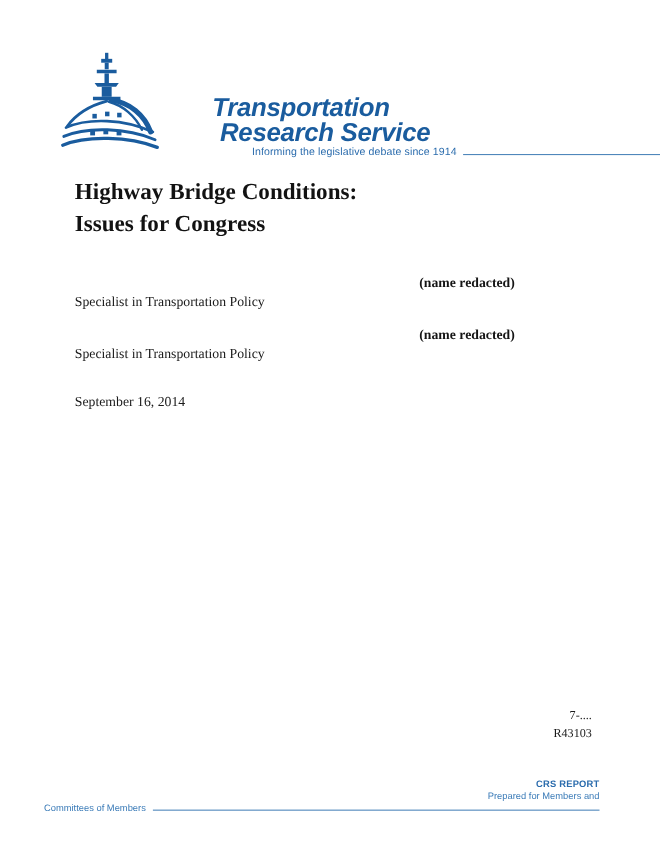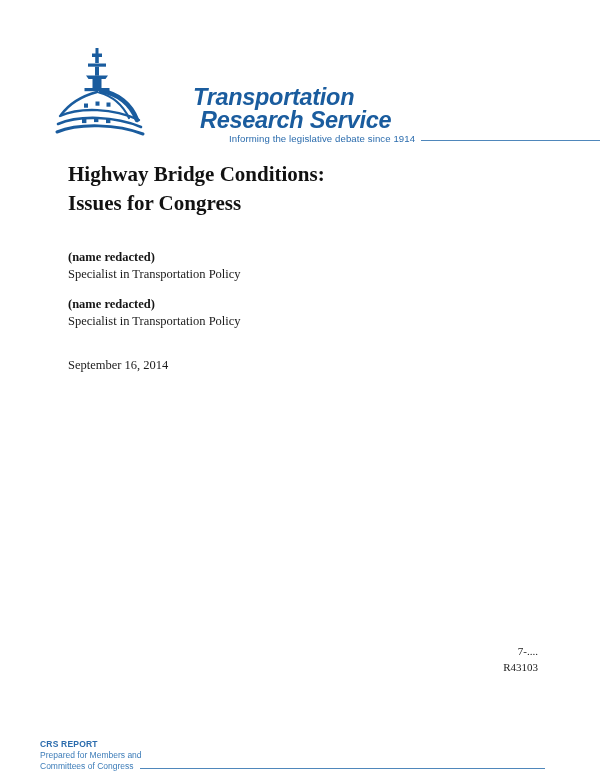--- a/index.html
+++ b/index.html
@@ -92,20 +92,21 @@
     top: 249px;
     width: 400px;
   }
   .author-block { margin-bottom: 13px; }
   .author-name {
     font-family: "Liberation Serif", serif;
     font-weight: bold;
     font-size: 12.5px;
     line-height: 17px;
     color: #151515;
+    text-align: right;
   }
   .author-role {
     font-family: "Liberation Serif", serif;
     font-size: 12.5px;
     line-height: 17px;
     color: #1a1a1a;
   }
 
   .doc-date {
     position: absolute;
@@ -126,22 +127,23 @@
     font-size: 11px;
     line-height: 15.5px;
     color: #1a1a1a;
   }
   .pubinfo .org { font-weight: bold; }
 
   
   .footer {
     position: absolute;
     left: 40px;
-    top: 739px;
+    top: 707px;
     width: 505px;
+    text-align: right;
   }
   .footer-title {
     font-family: "Liberation Sans", sans-serif;
     font-weight: bold;
     font-size: 8.5px;
     letter-spacing: 0.2px;
     color: #2b6cad;
     line-height: 11px;
   }
   .footer-sub {
@@ -240,16 +242,16 @@
 
 <div class="pubinfo">
   <div>7-....</div>
   <div>R43103</div>
 </div>
 
 <div class="footer">
   <div class="footer-title">CRS REPORT</div>
   <div class="footer-sub">Prepared for Members and</div>
   <div class="footer-row">
-    <span class="footer-sub">Committees of Congress</span>
+    <span class="footer-sub">Committees of Members</span>
     <span class="footer-rule"></span>
   </div>
 </div>
 
 </body></html>

